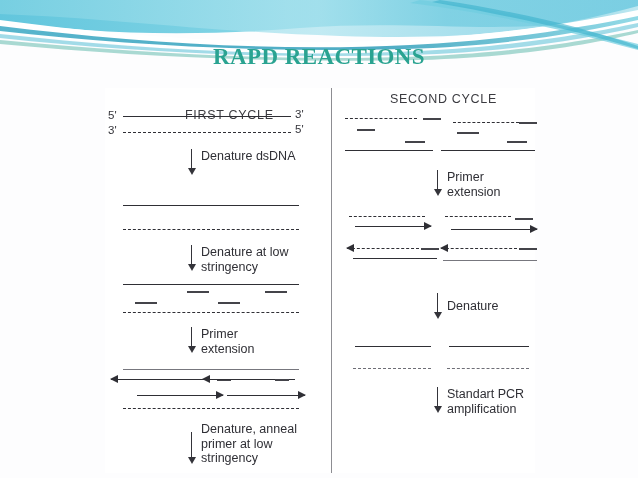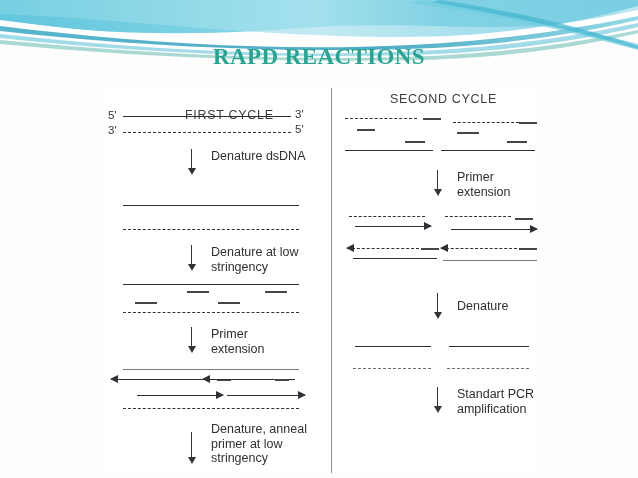--- a/index.html
+++ b/index.html
@@ -96,21 +96,21 @@
     font-size: 11.5px;
     color: #34343a;
     white-space: nowrap;
   }
 
   
   .step {
     position: absolute;
     display: flex;
     align-items: flex-start;
-    gap: 15px;
+    gap: 5px;
   }
   .step-arrow {
     flex: 0 0 auto;
     width: 9px;
     height: 26px;
     position: relative;
   }
   .step-arrow::before {
     content: "";
     position: absolute;

